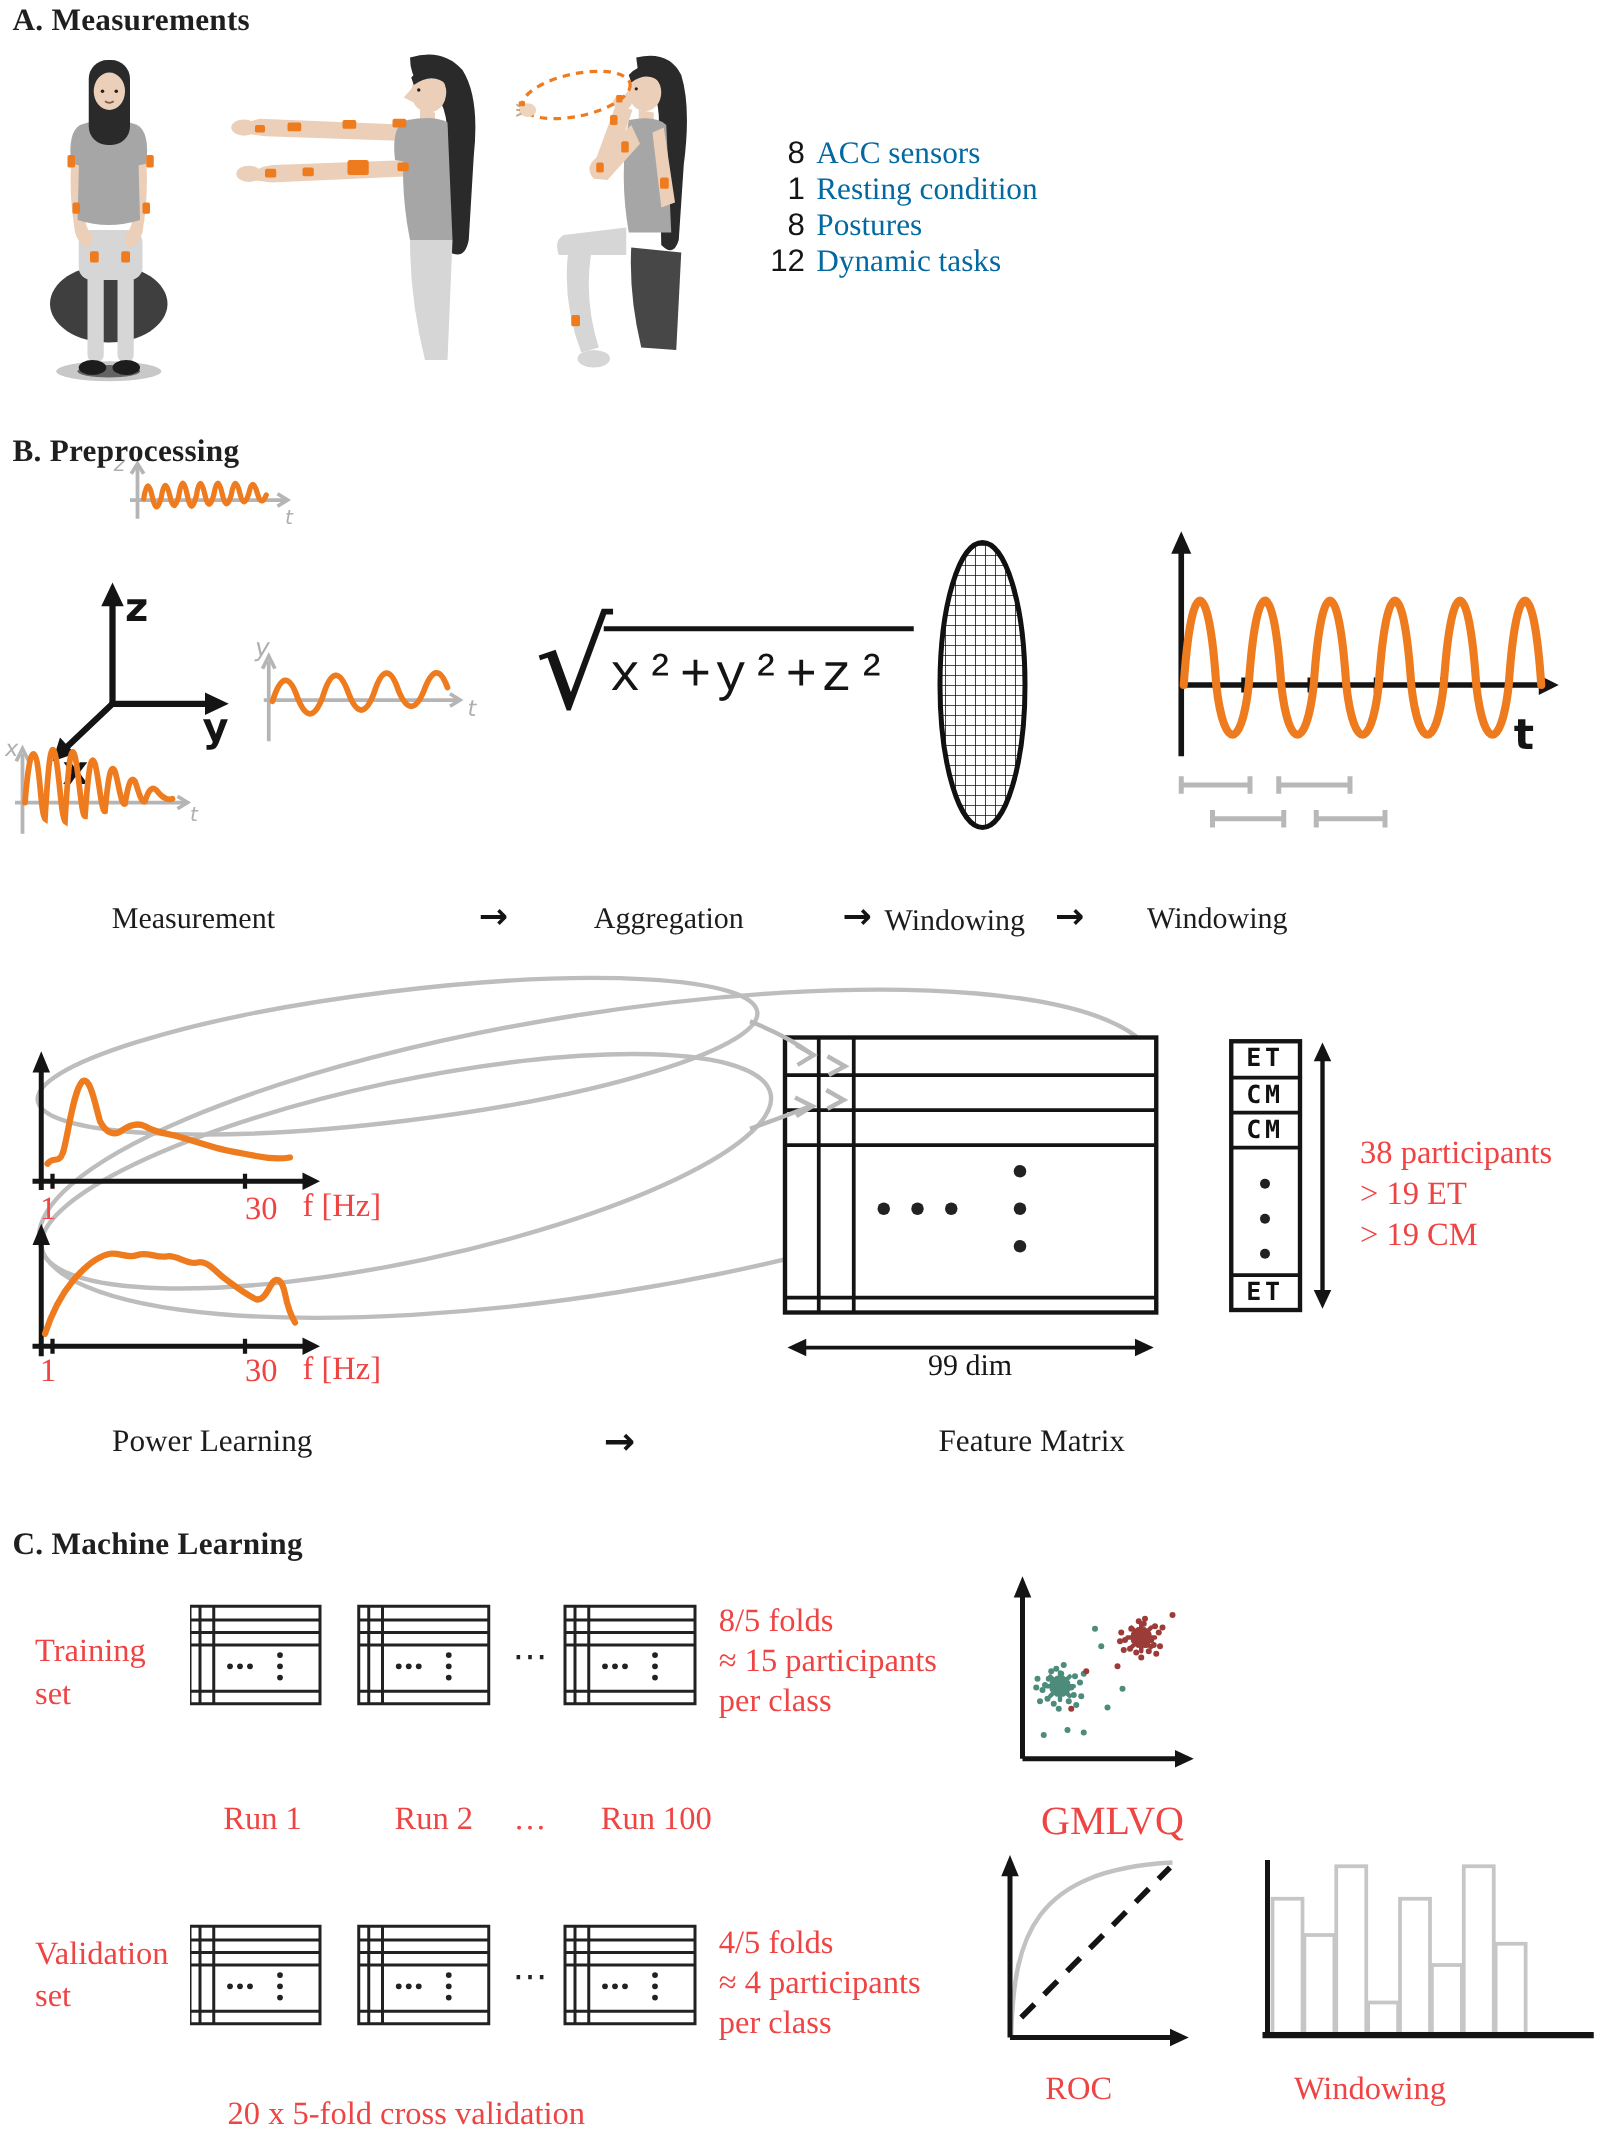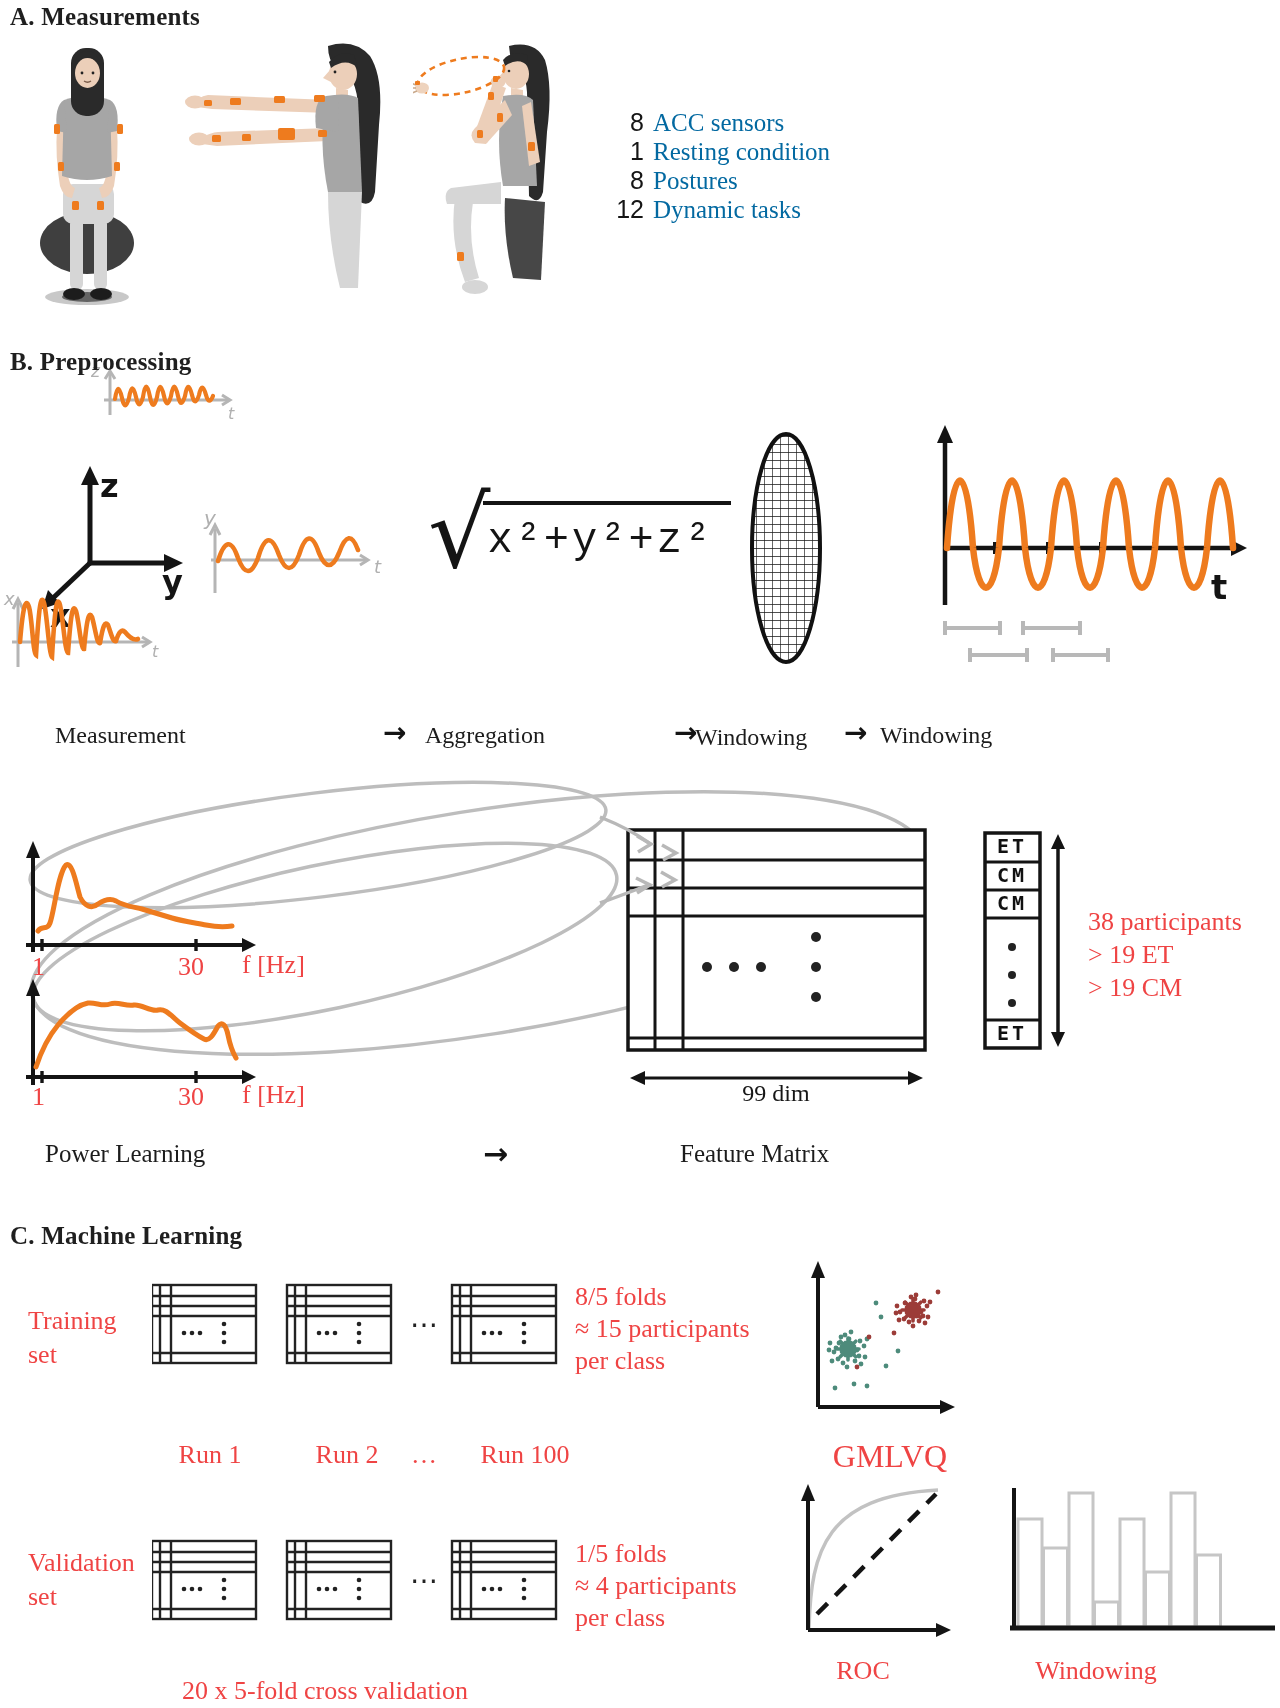--- a/index.html
+++ b/index.html
@@ -3,21 +3,21 @@
 <meta charset="utf-8">
 <style>
   html,body{margin:0;padding:0;background:#fff;}
   .fig{position:relative;width:1280px;height:1708px;background:#ffffff;overflow:hidden;
        font-family:"Liberation Serif","DejaVu Serif",serif;color:#1b1b1b;}
   .abs{position:absolute;}
   svg{display:block;}
   .title{font-weight:bold;font-size:25px;letter-spacing:.2px;color:#1f1f1f;}
   .lbl{font-size:24px;color:#1c1c1c;}
   .lbl26{font-size:26px;color:#ef4444;}
-  .ctr{text-align:left;}
+  .ctr{text-align:right;}
   .cx{transform:translateX(-50%);}
   .flowarrow{font-family:"DejaVu Sans",sans-serif;font-weight:bold;font-size:28px;color:#141414;}
   .stat-row{display:flex;align-items:baseline;height:29px;}
   .stat-num{width:32px;text-align:right;font-family:"Liberation Sans","DejaVu Sans",sans-serif;
             font-size:25px;color:#151515;}
   .stat-lab{margin-left:9px;font-size:25px;color:#0369a1;}
   .classcell{font-family:"DejaVu Sans Mono",monospace;font-weight:bold;font-size:20px;
              letter-spacing:3px;color:#111;width:58px;text-align:center;}
   .dimlbl{background:#fff;padding:0 9px;font-size:24px;color:#161616;margin-top:20px;}
   .formula{display:flex;align-items:flex-start;color:#141414;}
@@ -461,21 +461,21 @@
   <span class="abs lbl26 cx" style="left:210px;top:1440px">Run 1</span>
   <span class="abs lbl26 cx" style="left:347px;top:1440px">Run 2</span>
   <span class="abs lbl26 cx" style="left:424px;top:1440px">…</span>
   <span class="abs lbl26 cx" style="left:525px;top:1440px">Run 100</span>
 
   <span class="abs lbl26" style="left:28px;top:1548px">Validation</span>
   <span class="abs lbl26" style="left:28px;top:1582px">set</span>
   <span class="abs dots3" style="left:410px;top:1564px">⋯</span>
 
   <div class="abs" style="left:575px;top:1538px;line-height:32px">
-    <div class="lbl26">1/5 folds</div>
+    <div class="lbl26">4/5 folds</div>
     <div class="lbl26">≈ 4 participants</div>
     <div class="lbl26">per class</div>
   </div>
 
   <span class="abs lbl26 cx" style="left:890px;top:1438px;font-size:32px">GMLVQ</span>
   <span class="abs lbl26 cx" style="left:863px;top:1656px">ROC</span>
   <span class="abs lbl26 cx" style="left:1096px;top:1656px">Windowing</span>
   <span class="abs lbl26 cx" style="left:325px;top:1676px;white-space:nowrap">20 x 5-fold cross validation</span>
 
 </div>

